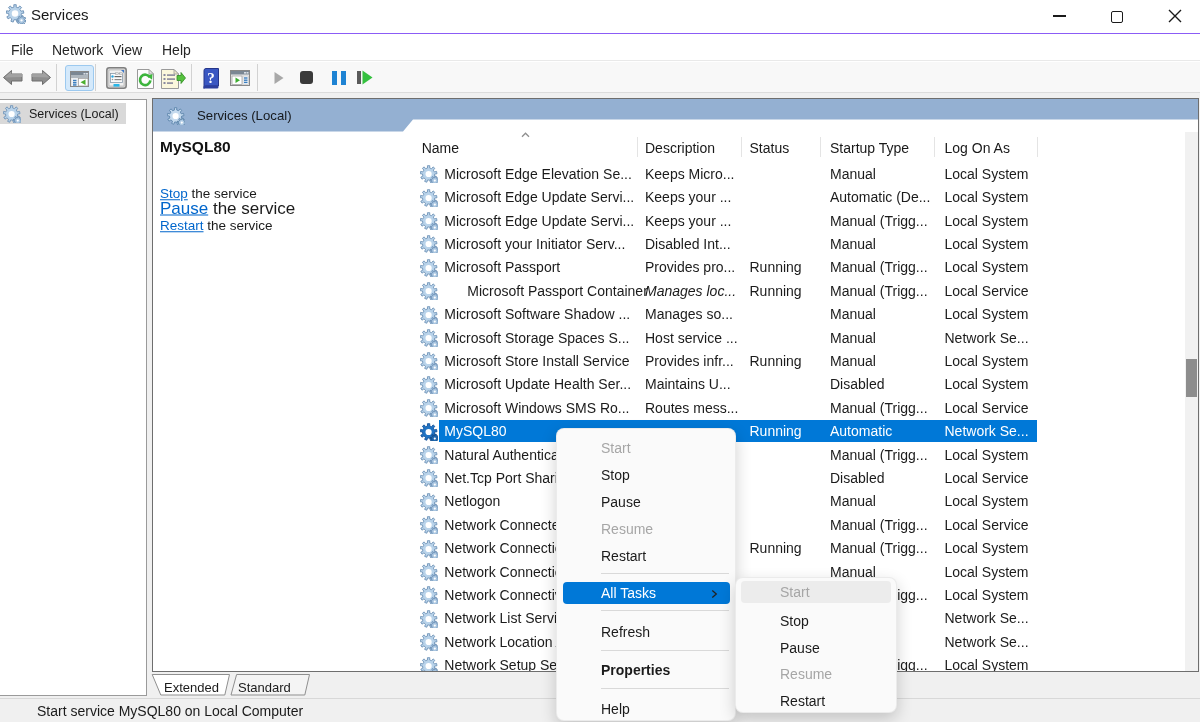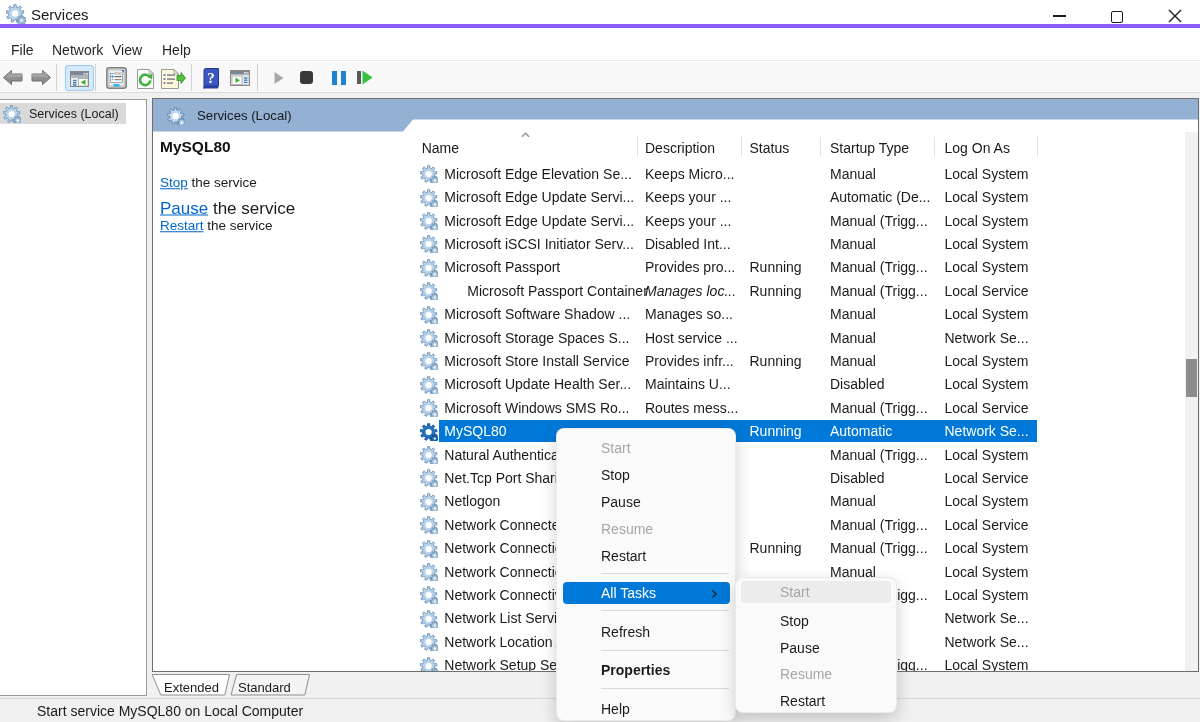--- a/index.html
+++ b/index.html
@@ -19,21 +19,21 @@
       <circle cx="0" cy="0" r="3.1" class="ghole"></circle>
     </g>
     <g transform="translate(14.8,15.6)">
       <path d="M3.10,0.01 L4.50,0.19 L4.22,1.57 L2.86,1.20 L2.18,2.20 L3.04,3.32 L1.87,4.09 L1.18,2.87 L-0.01,3.10 L-0.19,4.50 L-1.57,4.22 L-1.20,2.86 L-2.20,2.18 L-3.32,3.04 L-4.09,1.87 L-2.87,1.18 L-3.10,-0.01 L-4.50,-0.19 L-4.22,-1.57 L-2.86,-1.20 L-2.18,-2.20 L-3.04,-3.32 L-1.87,-4.09 L-1.18,-2.87 L0.01,-3.10 L0.19,-4.50 L1.57,-4.22 L1.20,-2.86 L2.20,-2.18 L3.32,-3.04 L4.09,-1.87 L2.87,-1.18 Z" class="gbody2"></path>
       <circle cx="0" cy="0" r="1.1" class="ghole"></circle>
     </g>
   </g>
 </defs>
 </svg>
 
-<div class="abs" id="titlebar" style="left:0;top:0;width:1200px;height:28px;background:#fff;border-bottom:4px solid #8b5cf6;">
+<div class="abs" id="titlebar" style="left:0;top:0;width:1200px;height:34px;background:#fff;border-bottom:1px solid #8b5cf6;">
   <svg class="abs" style="left:6px;top:4px" width="20" height="20" viewBox="0 0 20 20">
     <g transform="scale(1.05)">
         <use href="#gearpair" style="--x:0"></use>
       </g>
   </svg>
   <div class="txt" style="left:31px;top:13.5px;transform:translateY(-50%);font-size:15px;color:#191919;">Services</div>
 
   <div class="abs" style="left:1053px;top:15px;width:13px;height:1.6px;background:#1a1a1a;"></div>
   <div class="abs" style="left:1111px;top:10.5px;width:12px;height:12px;border:1.4px solid #1a1a1a;border-radius:2px;"></div>
   <svg class="abs" style="left:1168px;top:9px" width="14" height="14" viewBox="0 0 14 14">
@@ -161,21 +161,21 @@
 <div class="abs" id="midpanel" style="left:152px;top:98px;width:1047px;height:574px;background:#fff;border:1px solid #6e6e6e;overflow:hidden;">
   <svg class="abs" style="left:0;top:0" width="1045" height="34" viewBox="0 0 1045 34">
     <polygon points="0,0 1045,0 1045,20.5 260,20.5 250,32.5 0,32.5" fill="#94b0d2"></polygon>
   </svg>
   <svg class="abs" style="left:14px;top:8px" width="18" height="18" viewBox="0 0 18 18">
       <use href="#gearpair" class="hdr"></use>
     </svg>
   <div class="txt" style="left:44px;top:17px;transform:translateY(-50%);font-size:13.2px;color:#16191d;">Services (Local)</div>
 
   <div class="txt" style="left:7px;top:48px;transform:translateY(-50%);font-size:15.5px;font-weight:bold;color:#111;">MySQL80</div>
-  <div class="txt" style="left:7px;top:84px;transform:translateY(-50%);font-size:13.5px;"><span class="lnk">Stop</span> the service</div>
+  <div class="txt" style="left:7px;top:95px;transform:translateY(-50%);font-size:13.5px;"><span class="lnk">Stop</span> the service</div>
   <div class="txt" style="left:7px;top:108.8px;transform:translateY(-50%);font-size:17px;"><span class="lnk">Pause</span> the service</div>
   <div class="txt" style="left:7px;top:127px;transform:translateY(-50%);font-size:13.5px;"><span class="lnk">Restart</span> the service</div>
 
   <div id="tblhead">
     <div class="txt th" style="left:268.7px;top:48.5px;">Name</div>
     <div class="txt th" style="left:492px;top:48.5px;">Description</div>
     <div class="txt th" style="left:596.5px;top:48.5px;">Status</div>
     <div class="txt th" style="left:677px;top:48.5px;">Startup Type</div>
     <div class="txt th" style="left:791.5px;top:48.5px;">Log On As</div>
     <svg class="abs" style="left:368px;top:33px" width="9" height="6" viewBox="0 0 9 6">
@@ -206,21 +206,21 @@
     <svg class="abs" style="left:266.5px;top:112.9px" width="18" height="18" viewBox="0 0 18 18">
         <use href="#gearpair" class=""></use>
       </svg>
     <div class="txt tr" style="left:291.3px;top:121.6px;">Microsoft Edge Update Servi...</div>
     <div class="txt tr" style="left:492px;top:121.6px;">Keeps your ...</div>
     <div class="txt tr" style="left:677px;top:121.6px;">Manual (Trigg...</div>
     <div class="txt tr" style="left:791.5px;top:121.6px;">Local System</div>
     <svg class="abs" style="left:266.5px;top:136.3px" width="18" height="18" viewBox="0 0 18 18">
         <use href="#gearpair" class=""></use>
       </svg>
-    <div class="txt tr" style="left:291.3px;top:145.0px;">Microsoft iSCSI Initiator Serv...</div>
+    <div class="txt tr" style="left:291.3px;top:145.0px;">Microsoft your Initiator Serv...</div>
     <div class="txt tr" style="left:492px;top:145.0px;">Disabled Int...</div>
     <div class="txt tr" style="left:677px;top:145.0px;">Manual</div>
     <div class="txt tr" style="left:791.5px;top:145.0px;">Local System</div>
     <svg class="abs" style="left:266.5px;top:159.7px" width="18" height="18" viewBox="0 0 18 18">
         <use href="#gearpair" class=""></use>
       </svg>
     <div class="txt tr" style="left:291.3px;top:168.4px;">Microsoft Passport</div>
     <div class="txt tr" style="left:492px;top:168.4px;">Provides pro...</div>
     <div class="txt tr" style="left:596.5px;top:168.4px;">Running</div>
     <div class="txt tr" style="left:677px;top:168.4px;">Manual (Trigg...</div>

